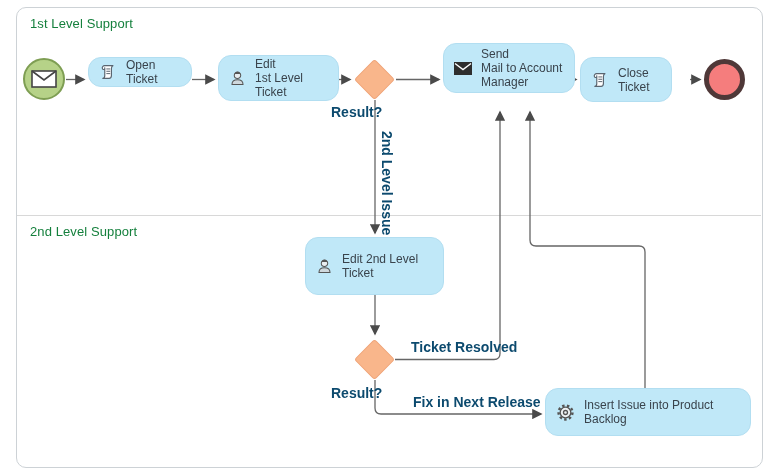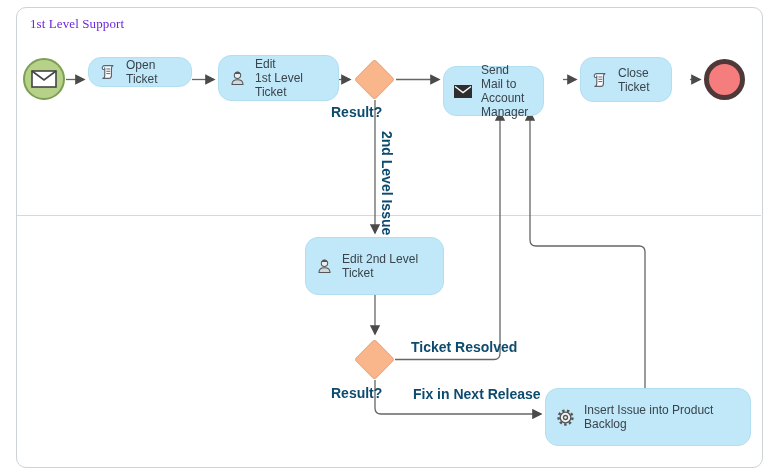--- a/index.html
+++ b/index.html
@@ -2,21 +2,21 @@
 <html><head>
 <meta charset="utf-8">
 <style>
   html,body{margin:0;padding:0;background:#fff;}
   body{font-family:"Liberation Sans","DejaVu Sans",sans-serif;}
   .canvas{position:relative;width:768px;height:474px;background:#fff;overflow:hidden;}
   .frame{position:absolute;left:16px;top:7px;width:745px;height:459px;
          border:1px solid #cdd2d6;border-radius:10px;}
   .lane-divider{position:absolute;left:17px;top:215px;width:744px;height:0;
                 border-top:1px solid #d8d8d8;}
-  .lane-label{position:absolute;font-size:13px;color:#6d28d9;letter-spacing:.1px;font-family:Liberation Serif, serif;}
+  .lane-label{position:absolute;font-size:13px;color:#15803d;letter-spacing:.1px;}
   .flows{position:absolute;left:0;top:0;width:768px;height:474px;pointer-events:none;}
   .task{position:absolute;background:#c0e8f8;border:1px solid #b2def1;border-radius:13px;
         display:flex;align-items:center;box-sizing:border-box;padding:0 10px;gap:9px;}
   .task .tlabel{font-size:12px;color:#39434c;line-height:14px;white-space:pre-line;}
   .ticon{display:flex;align-items:center;justify-content:center;flex:0 0 auto;}
   .event{position:absolute;border-radius:50%;box-sizing:border-box;
          display:flex;align-items:center;justify-content:center;}
   .event.start{left:23px;top:58px;width:42px;height:42px;background:#b6d288;border:2px solid #7e9e53;}
   .event.end{left:704px;top:59px;width:41px;height:41px;background:#f57d7d;border:5px solid #4f3838;}
   .gateway{position:absolute;width:29px;height:29px;background:#f9b68b;border:1px solid #efa478;
@@ -26,20 +26,21 @@
 </style>
 </head>
 <body>
 
 <div class="canvas">
 
   <div class="frame"></div>
   <div class="lane-divider"></div>
 
   <div class="lane-label" style="left:30px;top:16px">1st Level Support</div>
+  <div class="lane-label" style="left:30px;top:224px">2nd Level Support</div>
 
   <svg class="flows" viewBox="0 0 768 474">
     <defs>
       <marker id="arr" viewBox="0 0 10 10" refX="8.5" refY="5" markerWidth="8" markerHeight="8" orient="auto-start-reverse">
         <path d="M0 0 L10 5 L0 10 Z" fill="#4a4a4a"></path>
       </marker>
     </defs>
     <g stroke="#666" stroke-width="1.3" fill="none">
       <path d="M66,79.5 H84" marker-end="url(#arr)"></path>
       <path d="M192,79.5 H214" marker-end="url(#arr)"></path>
@@ -82,21 +83,21 @@
         <path d="M3.5 17 C3.5 13.5 6 11.5 10 11.5 C14 11.5 16.5 13.5 16.5 17 Z" fill="#cfd8dd" stroke="#555" stroke-width="1.2"></path>
       </svg>
     </span>
     <span class="tlabel">Edit
 1st Level Ticket</span>
   </div>
 
   <div class="gateway" style="left:360px;top:65px"></div>
   <div class="flabel" style="left:331px;top:104px">Result?</div>
 
-  <div class="task" style="left:443px;top:66px;width:101px;height:50px">
+  <div class="task" style="left:443px;top:43px;width:132px;height:50px">
     <span class="ticon">
       <svg width="18" height="13" viewBox="0 0 18 13">
         <rect x="0.5" y="0.5" width="17" height="12" fill="#2e2e2e" stroke="#2e2e2e"></rect>
         <path d="M1,1.5 L9,7.5 L17,1.5" fill="none" stroke="#fff" stroke-width="1.4"></path>
       </svg>
     </span>
     <span class="tlabel">Send
 Mail to Account
 Manager</span>
   </div>
@@ -124,23 +125,23 @@
       </svg>
     </span>
     <span class="tlabel">Edit 2nd Level
 Ticket</span>
   </div>
 
   <div class="gateway" style="left:360px;top:345px"></div>
   <div class="flabel" style="left:331px;top:385px">Result?</div>
 
   <div class="flabel" style="left:411px;top:339px">Ticket Resolved</div>
-  <div class="flabel" style="left:413px;top:386px">Fix in Next Release</div>
+  <div class="flabel" style="left:413px;top:394px">Fix in Next Release</div>
 
-  <div class="task" style="left:545px;top:388px;width:206px;height:58px">
+  <div class="task" style="left:545px;top:388px;width:206px;height:48px">
     <span class="ticon">
       <svg width="19" height="19" viewBox="0 0 20 20">
         <circle cx="10" cy="10" r="7.3" fill="none" stroke="#555" stroke-width="2.6" stroke-dasharray="2.6 2.5"></circle>
         <circle cx="10" cy="10" r="5.6" fill="#eef2f4" stroke="#555" stroke-width="1.4"></circle>
         <circle cx="10" cy="10" r="2.1" fill="none" stroke="#555" stroke-width="1.4"></circle>
       </svg>
     </span>
     <span class="tlabel">Insert Issue into Product Backlog</span>
   </div>
 

